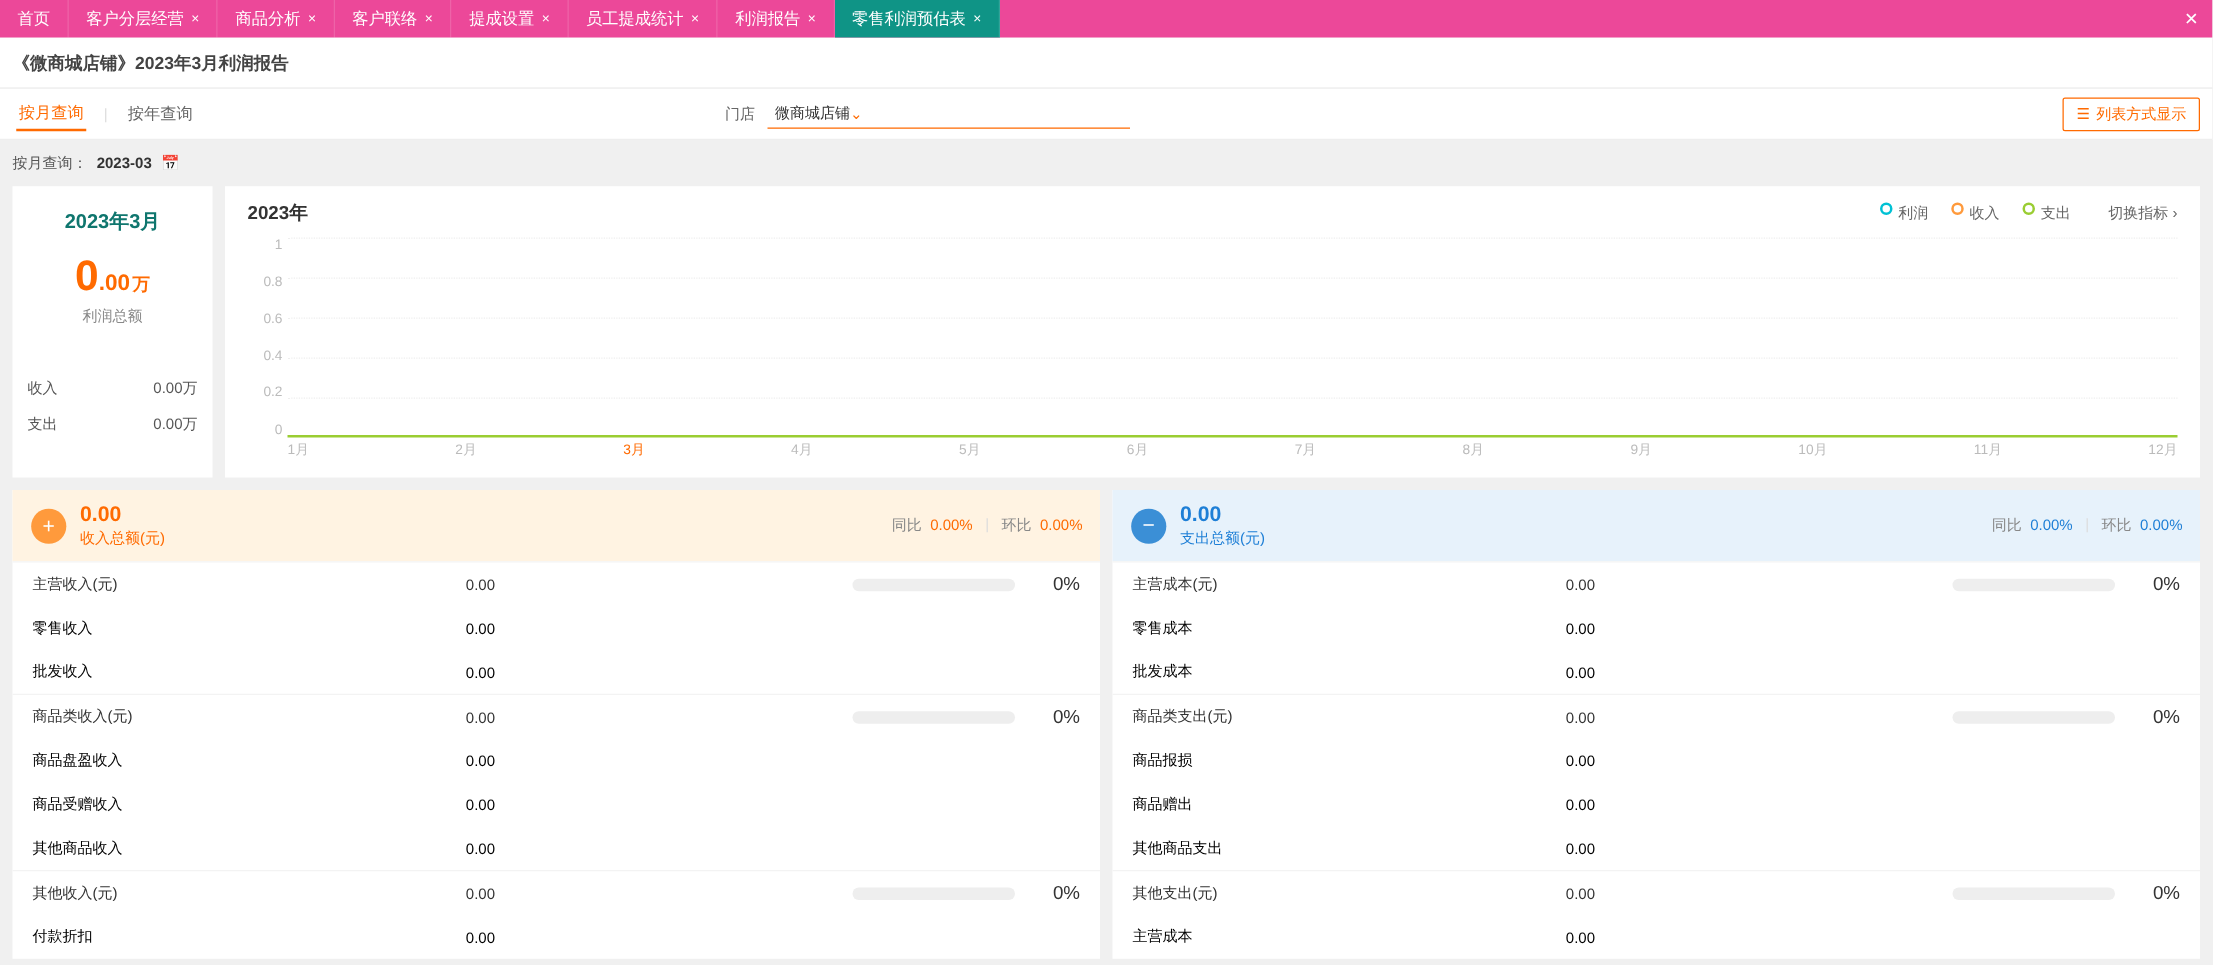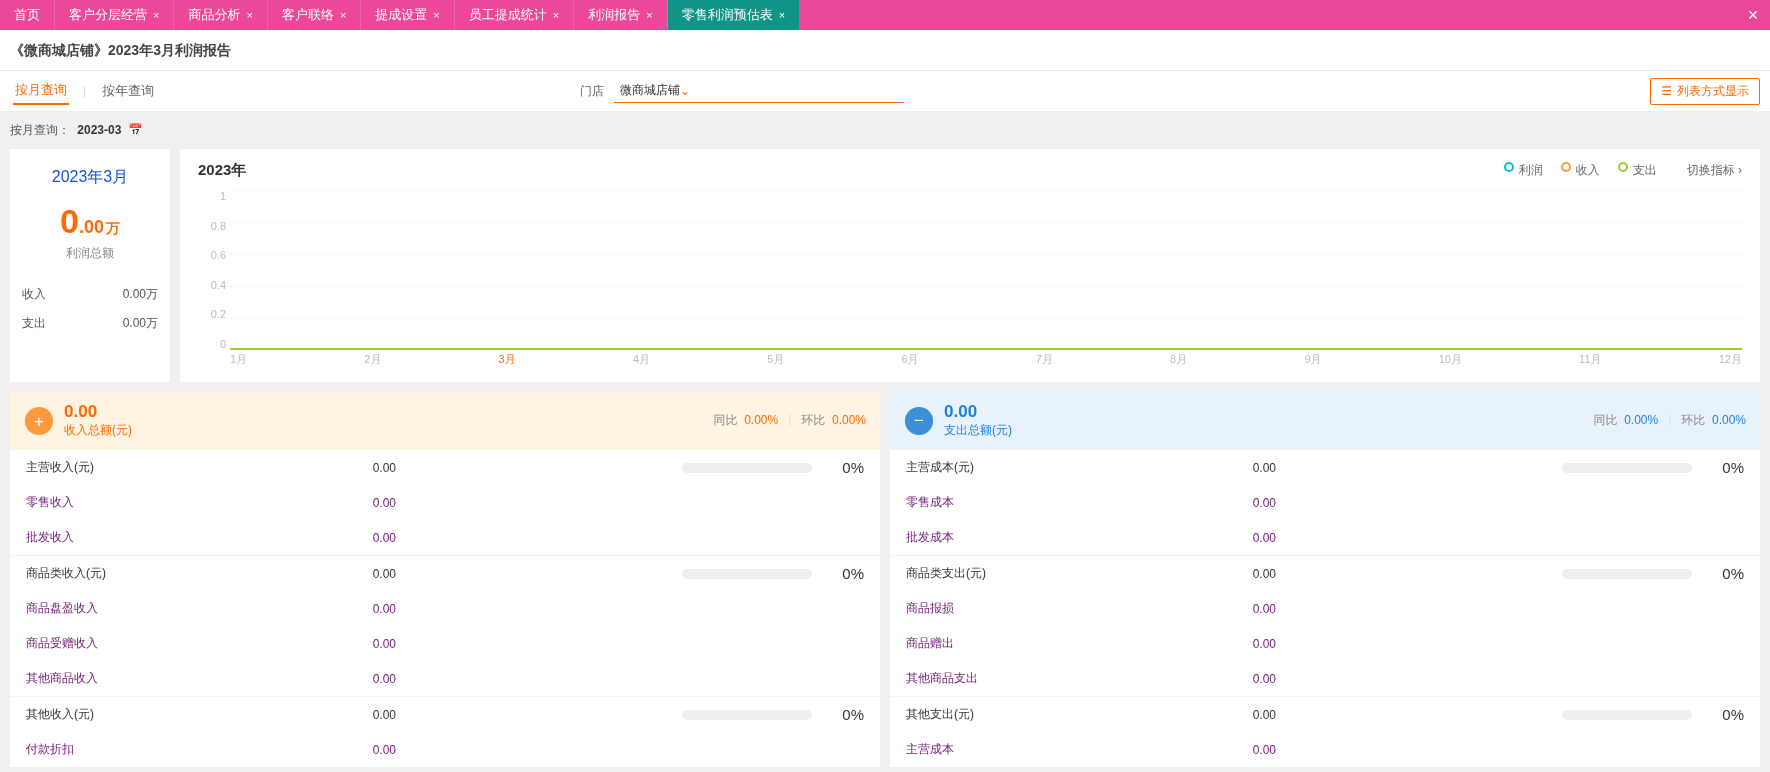--- a/index.html
+++ b/index.html
@@ -16,26 +16,26 @@
 .qtab.active{color:#ff6a00;border-bottom:2px solid #ff6a00}
 .qdiv{color:#ddd;margin-right:14px}
 .store{position:absolute;left:580px;display:flex;align-items:center}
 .store-lbl{color:#666;margin-right:10px}
 .store-sel{width:290px;border-bottom:1px solid #ff6a00;padding:3px 6px;color:#333;display:flex;justify-content:flex-start;align-items:center;cursor:pointer}
 .list-btn{position:absolute;right:10px;border:1px solid #ff6a00;color:#ff6a00;padding:4px 10px;border-radius:2px;cursor:pointer;display:flex;align-items:center;gap:5px}
 .datebar{background:#f0f0f0;padding:10px;font-size:12px;color:#555}
 .datebar b{color:#333;margin:0 4px}
 .content{display:flex;gap:10px;padding:0 10px}
 .summary{width:160px;background:#fff;padding:18px 12px;text-align:center}
-.sum-date{color:#1d4ed8;font-size:16px;font-weight:400;margin-bottom:14px}
+.sum-date{color:#0f766e;font-size:16px;font-weight:700;margin-bottom:14px}
 .sum-big{color:#ff6a00;font-weight:700}
 .sum-big .n{font-size:34px}
 .sum-big .d{font-size:18px}
 .sum-big .u{font-size:14px;margin-left:2px}
-.sum-lbl{color:#888;margin-top:4px;margin-bottom:18px}
+.sum-lbl{color:#888;margin-top:4px;margin-bottom:34px}
 .sum-row{display:flex;justify-content:space-between;color:#555;padding:6px 0}
 .chart{flex:1;background:#fff;padding:12px 18px;position:relative}
 .chart-head{display:flex;align-items:center;justify-content:space-between}
 .chart-title{font-weight:700;font-size:15px}
 .legend{display:flex;gap:18px;font-size:12px;color:#666;align-items:center}
 .lg{display:flex;align-items:flex-start;gap:5px}
 .dot{width:10px;height:10px;border-radius:50%;border:2px solid}
 .switch{color:#666;cursor:pointer}
 .plot{position:relative;height:180px;margin-top:10px}
 .yaxis{position:absolute;left:0;top:0;bottom:20px;width:28px;text-align:right;color:#bbb;font-size:11px;display:flex;flex-direction:column;justify-content:space-between}
@@ -52,21 +52,21 @@
 .ph-left{display:flex;align-items:center;gap:10px}
 .picon{width:30px;height:30px;border-radius:50%}
 .ph-title .v{font-size:17px;font-weight:700}
 .ph.inc .v,.ph.inc .s{color:#ff6a00}
 .ph.exp .v,.ph.exp .s{color:#1e7fd6}
 .ph-title .s{font-size:12px}
 .ph-right{font-size:12px;color:#888;display:flex;gap:10px}
 .ph.inc .ph-right b{color:#ff6a00;font-weight:400}
 .ph.exp .ph-right b{color:#1e7fd6;font-weight:400}
 .row{display:flex;align-items:center;padding:9px 16px;color:#333}
-.row.sub{color:#701a75;}
+.row.sub{color:#000000;}
 .row.hd{border-top:1px solid #f3f3f3}
 .c1{flex:0 0 250px}
 .c2{flex:0 0 120px;text-align:right}
 .c3{flex:1;display:flex;justify-content:flex-end;align-items:center;gap:14px}
 .bar{width:130px;height:10px;background:#eee;border-radius:5px}
 .pct{width:38px;text-align:right;font-size:15px}
 </style>
 </head>
 <body>
 

